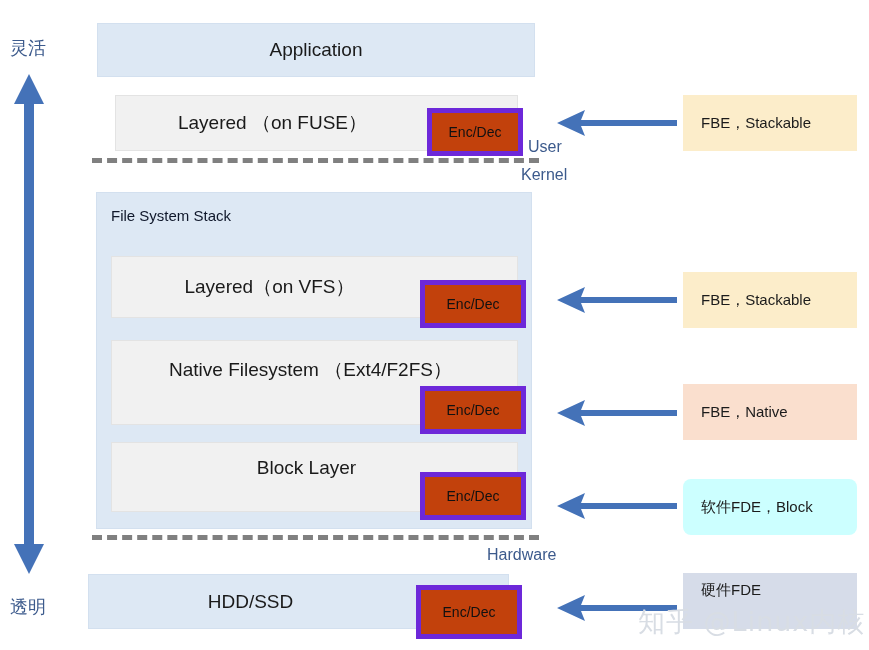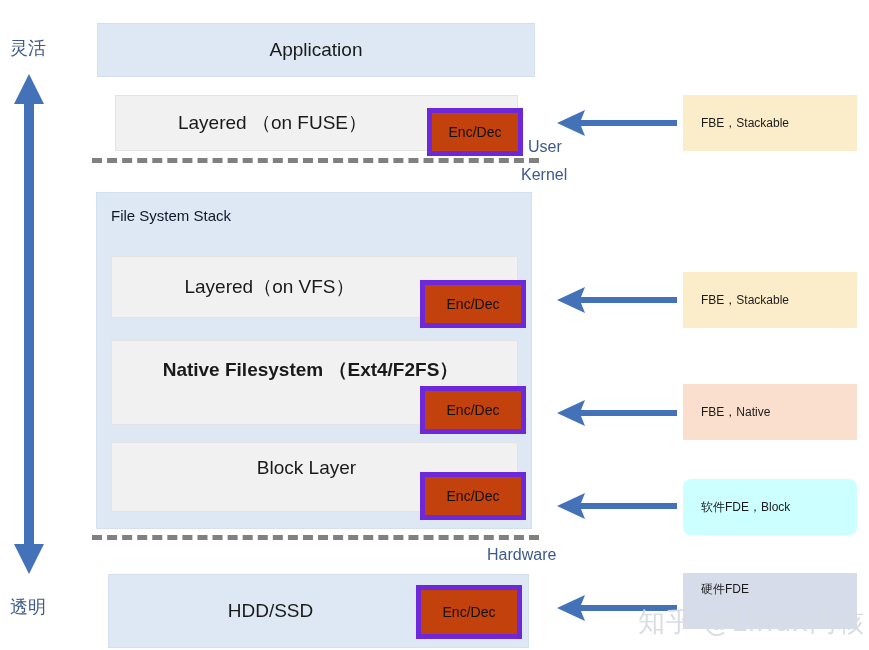--- a/index.html
+++ b/index.html
@@ -23,21 +23,21 @@
   
   .container-box{background:#dde8f4;border:1px solid #d3e0ef;display:block;}
   .container-title{position:absolute;left:14px;top:14px;font-size:15px;color:#0f172a;white-space:nowrap;}
 
   
   .enc{position:absolute;background:#c2410c;border:5px solid #6d28d9;display:flex;align-items:center;justify-content:center;}
   .enc span{font-size:14px;color:#111;white-space:nowrap;}
 
   
   .legend-box{position:absolute;box-sizing:border-box;display:flex;align-items:center;}
-  .legend-box span{font-size:12px;color:#1b1b1b;white-space:nowrap;padding-left:18px;}
+  .legend-box span{font-size:15px;color:#1b1b1b;white-space:nowrap;padding-left:18px;}
 
   
   .dashed{position:absolute;height:0;border-top:5px dashed #808080;}
 
   
   .edge-label{position:absolute;font-size:16px;color:#3c5a8c;white-space:nowrap;}
 
   
   .vert-arrow{position:absolute;}
   .cn-label{position:absolute;font-size:18px;color:#3c5a8c;white-space:nowrap;}
@@ -88,37 +88,37 @@
   </div>
 
   <div class="box grey-box" style="left:111px;top:256px;width:407px;height:62px;">
     <span class="box-label" style="margin-right:90px;">Layered（on VFS）</span>
   </div>
   <div class="enc" style="left:420px;top:280px;width:96px;height:38px;">
     <span>Enc/Dec</span>
   </div>
 
   <div class="box grey-box" style="left:111px;top:340px;width:407px;height:85px;align-items:flex-start;padding-top:16px;">
-    <span class="box-label" style="margin-right:8px;font-weight:bold;">Native Filesystem （Ext4/F2FS）</span>
+    <span class="box-label" style="margin-right:8px;">Native Filesystem （Ext4/F2FS）</span>
   </div>
   <div class="enc" style="left:420px;top:386px;width:96px;height:38px;">
     <span>Enc/Dec</span>
   </div>
 
   <div class="box grey-box" style="left:111px;top:442px;width:407px;height:70px;align-items:flex-start;padding-top:14px;">
     <span class="box-label" style="margin-right:16px;">Block Layer</span>
   </div>
   <div class="enc" style="left:420px;top:472px;width:96px;height:38px;">
     <span>Enc/Dec</span>
   </div>
 
   <div class="dashed" style="left:92px;top:535px;width:447px;"></div>
   <div class="edge-label" style="left:487px;top:546px;">Hardware</div>
 
-  <div class="box blue-box" style="left:108px;top:574px;width:421px;height:74px;">
+  <div class="box blue-box" style="left:88px;top:574px;width:421px;height:55px;">
     <span class="box-label" style="margin-right:96px;">HDD/SSD</span>
   </div>
   <div class="enc" style="left:416px;top:585px;width:96px;height:44px;">
     <span>Enc/Dec</span>
   </div>
 
   <svg class="h-arrow" style="left:557px;top:108px;" width="120" height="30" viewBox="0 0 120 30">
     <path d="M0,15 L28,2 L24,12 L120,12 L120,18 L24,18 L28,28 Z" fill="#4472b8"></path>
   </svg>
   <svg class="h-arrow" style="left:557px;top:285px;" width="120" height="30" viewBox="0 0 120 30">

